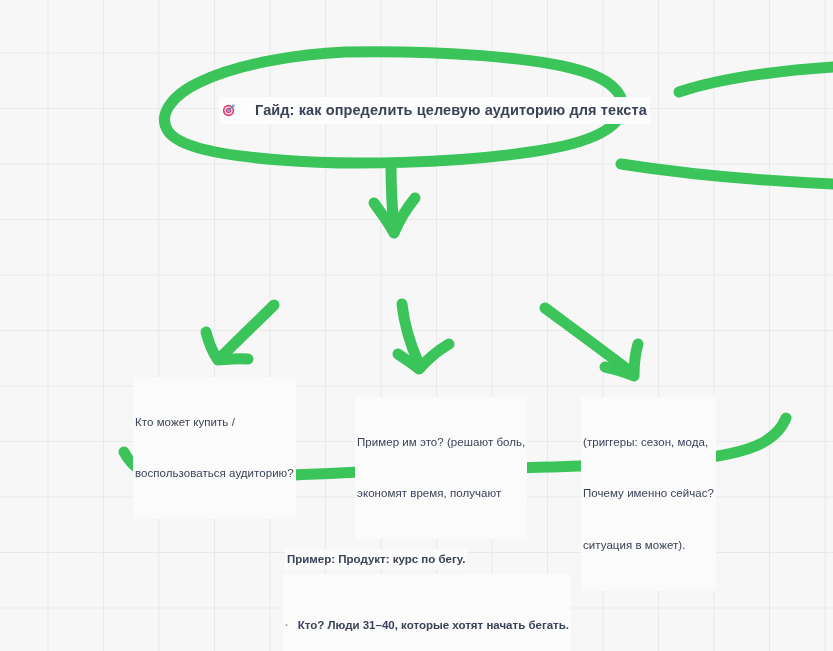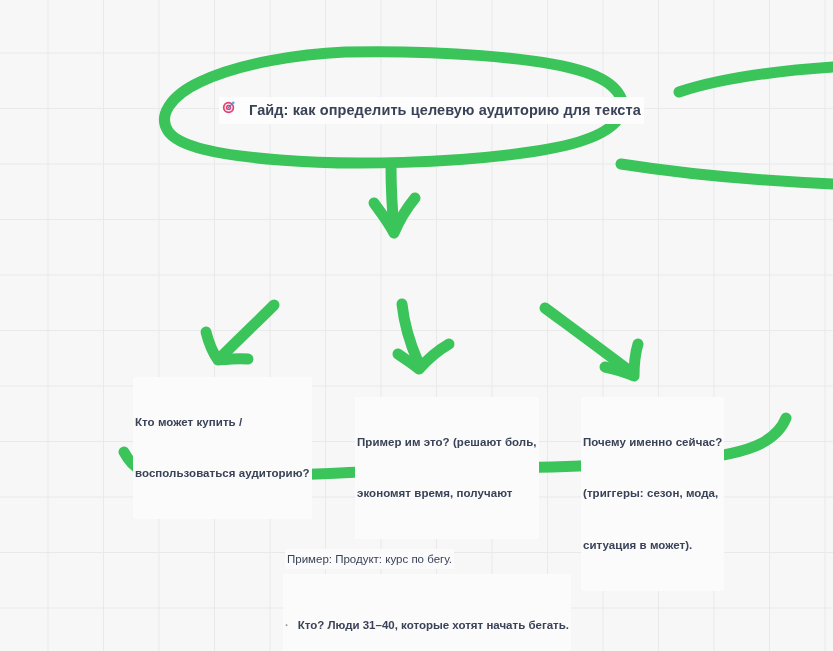--- a/index.html
+++ b/index.html
@@ -38,48 +38,49 @@
     white-space: pre;
     line-height: 1.42;
   }
   .title-line {
     left: 222px;
     top: 100px;
     font-size: 14.5px;
     font-weight: bold;
     letter-spacing: 0.1px;
     display: flex;
-    gap: 13px;
+    align-items: center;
+    gap: 19px;
     background: #fdfdfd;
     box-shadow: 0 0 0 3px #fdfdfd;
   }
   .heading {
     left: 216px;
     top: 264px;
     font-size: 14.5px;
     font-weight: bold;
     letter-spacing: 0.1px;
     background: #fdfdfd;
     box-shadow: 0 0 0 3px #fdfdfd;
   }
   .leaf {
     font-size: 11.5px;
-    font-weight: bold;
+    font-weight: normal;
     letter-spacing: 0.05px;
     line-height: 1.50;
   }
   .leaf-a { left: 135px; top: 379px; }
   .leaf-b { left: 357px; top: 399px; }
   .leaf-c { left: 583px; top: 399px; }
 
   .ex-title {
     left: 287px;
     top: 551px;
     font-size: 11.5px;
-    font-weight: normal;
+    font-weight: bold;
   }
   .ex-list {
     left: 285px;
     top: 576px;
     font-size: 11.5px;
     font-weight: bold;
     line-height: 1.72;
   }
   .ex-list .bullet-row {
     display: flex;
@@ -156,22 +157,22 @@
     <div>Кто может купить /</div>
     <div>воспользоваться аудиторию?</div>
   </div>
 
   <div class="txt leaf leaf-b">
     <div>Пример им это? (решают боль,</div>
     <div>экономят время, получают</div>
   </div>
 
   <div class="txt leaf leaf-c">
+    <div>(триггеры: сезон, мода,</div>
     <div>Почему именно сейчас?</div>
-    <div>(триггеры: сезон, мода,</div>
     <div>ситуация в может).</div>
   </div>
 
   <div class="txt ex-title">Пример: Продукт: курс по бегу.</div>
 
   <div class="txt ex-list">
     <div class="bullet-row">
       <span class="dot">·</span>
       <span>Кто? Люди 31–40, которые хотят начать бегать.</span>
     </div>

